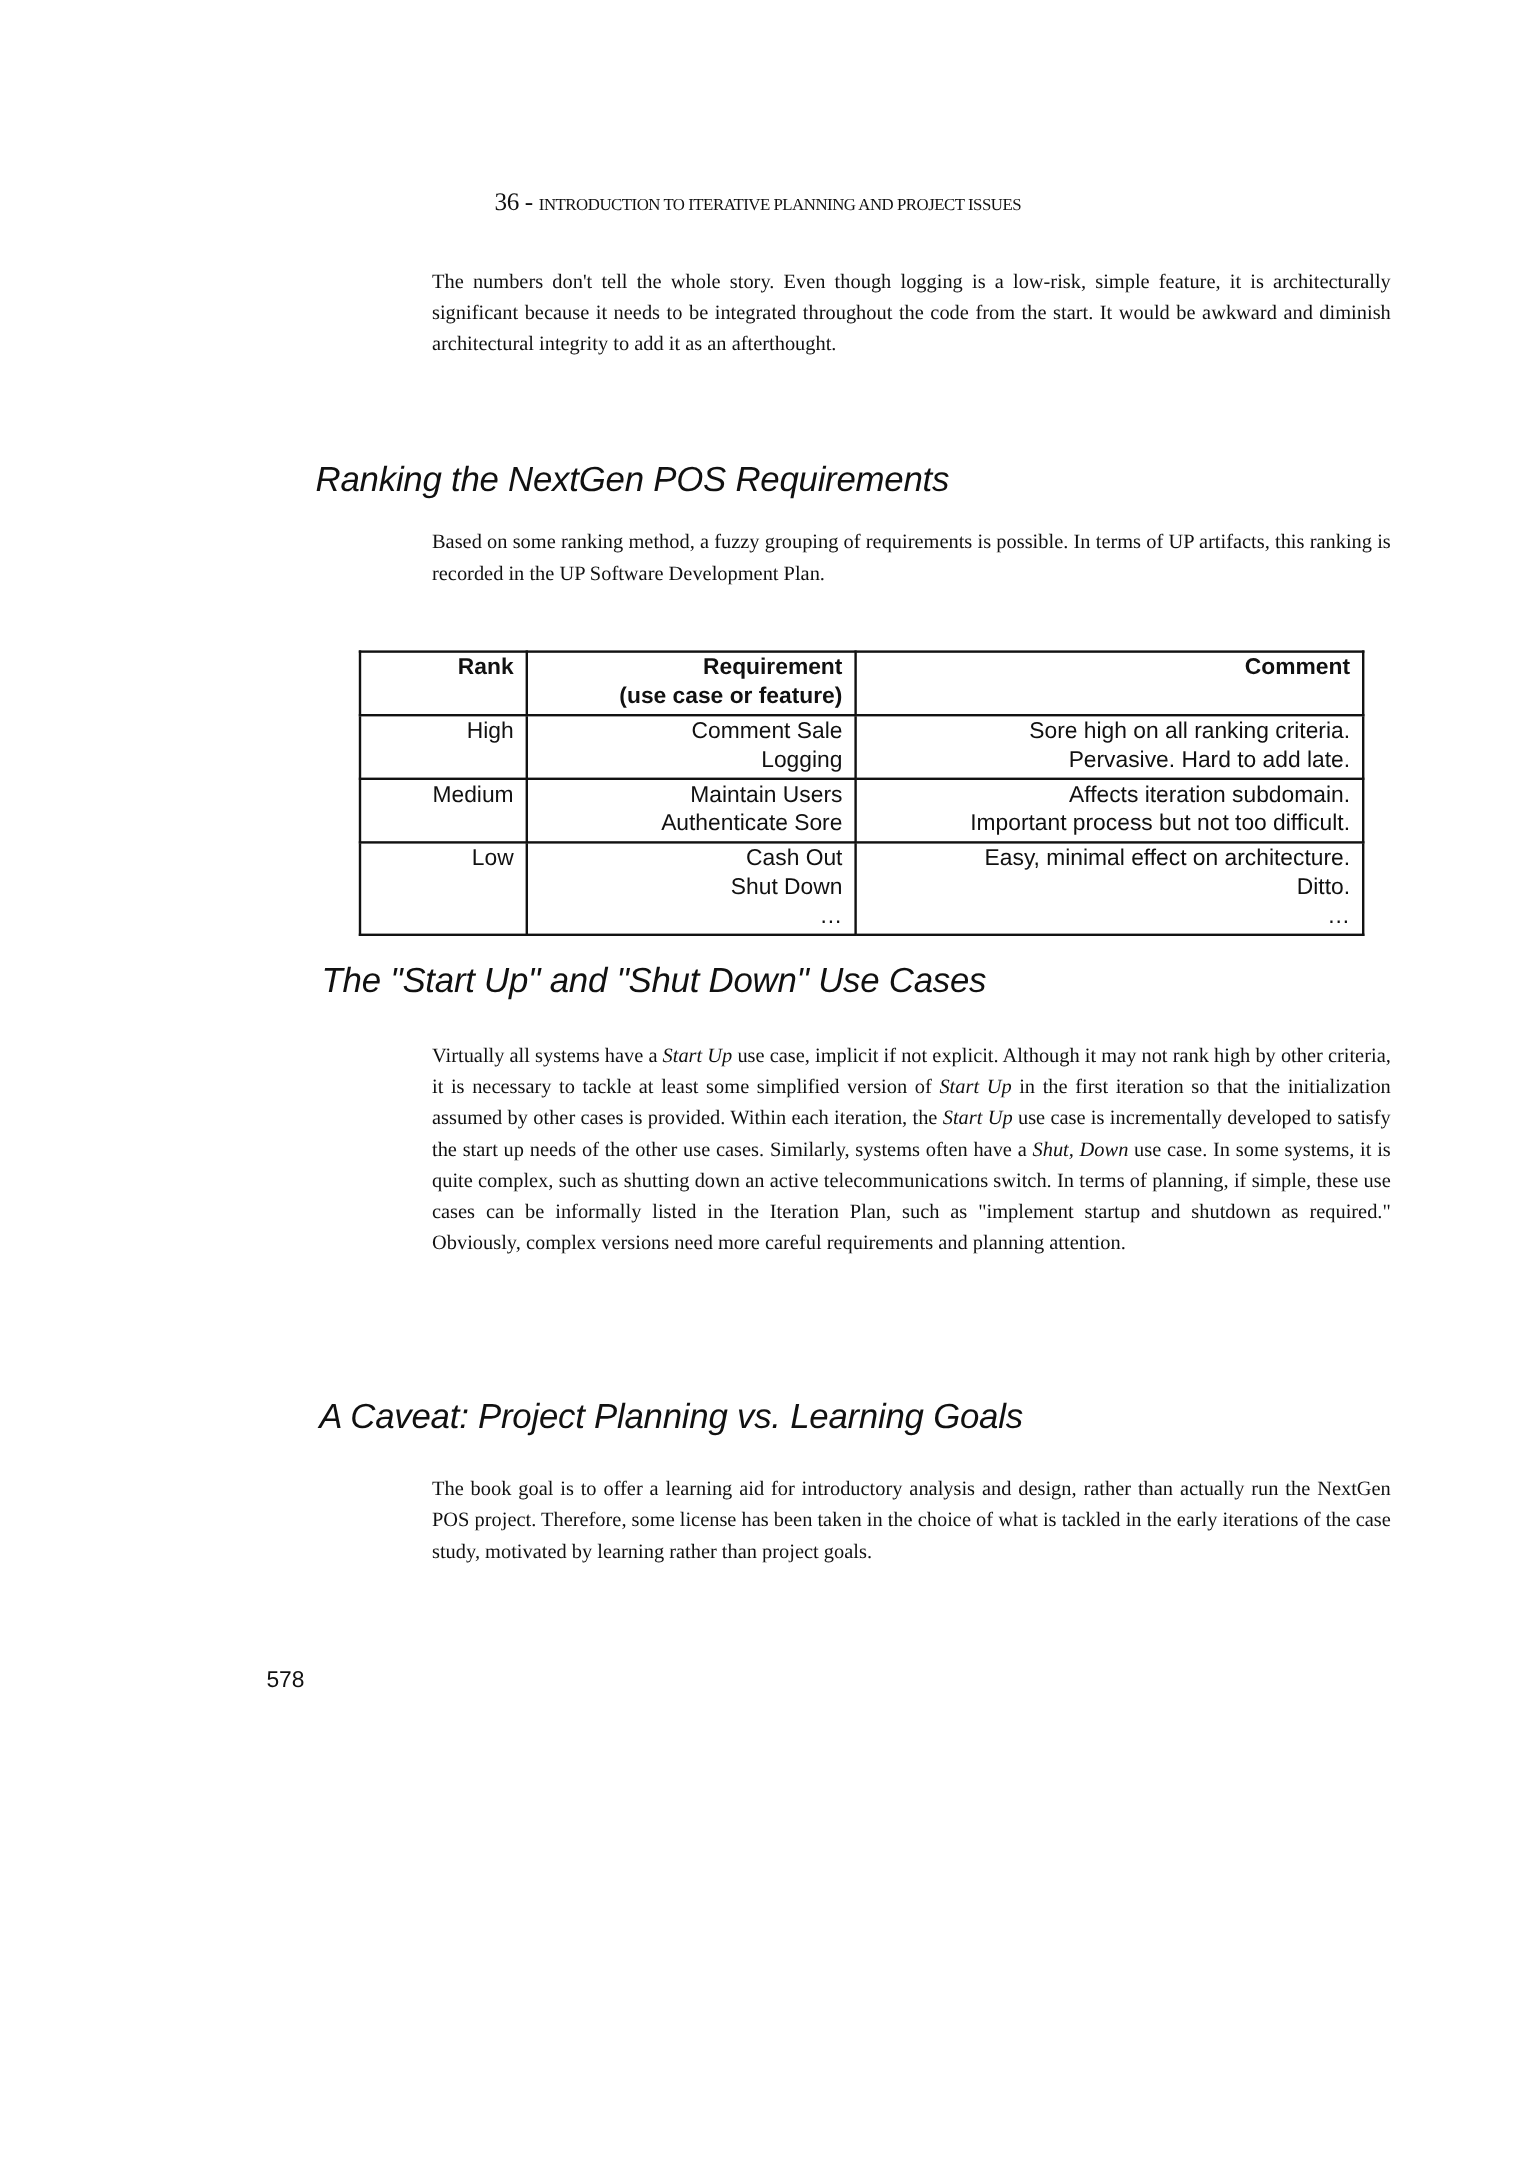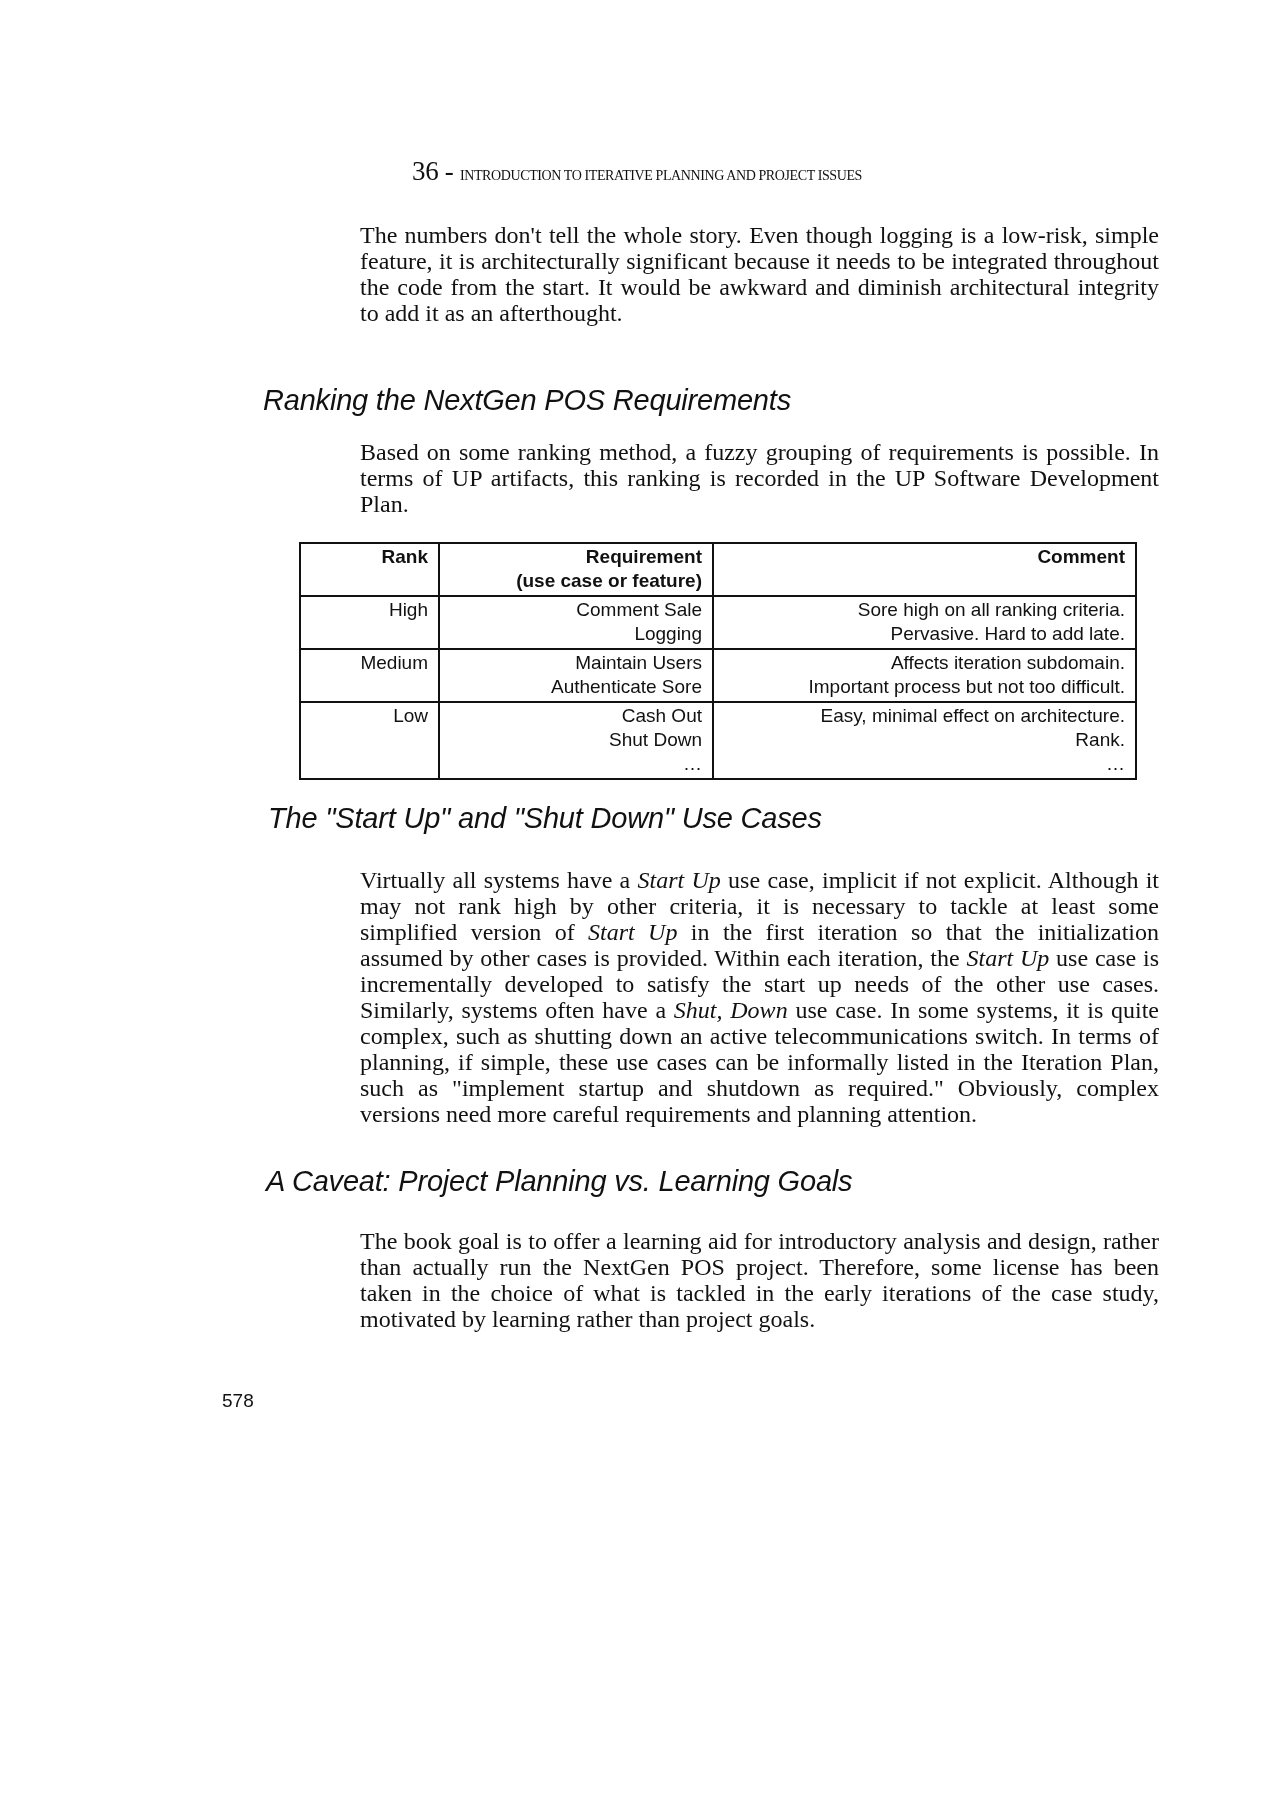--- a/index.html
+++ b/index.html
@@ -1,25 +1,25 @@
 <!DOCTYPE html>
 <html><head>
   <meta charset="utf-8">
   <style>
     html, body { margin: 0; padding: 0; background: #ffffff; }
     body { width: 1273px; height: 1800px; position: relative; overflow: hidden; color: #111; }
     .running-head {
       position: absolute; left: 412px; top: 156px;
       font-family: "Liberation Serif", serif; font-size: 20px; letter-spacing: -0.3px; color: #111;
     }
-    .running-head .num { font-size: 27px; }
+    .running-head .num { font-size: 21px; }
     .running-head .caps { font-size: 14px; letter-spacing: -0.4px; }
     .para {
       position: absolute; left: 360px; width: 799px;
-      font-family: "Liberation Serif", serif; font-size: 24px; line-height: 26px;
+      font-family: "Liberation Serif", serif; font-size: 17px; line-height: 26px;
       text-align: justify; color: #111;
     }
     .para i { font-style: italic; }
     .heading {
       position: absolute; font-family: "Liberation Sans", sans-serif; font-style: italic;
       font-size: 29px; color: #111; letter-spacing: -0.2px;
     }
     table.req {
       position: absolute; left: 299px; top: 542px; width: 838px;
       border-collapse: collapse; font-family: "Liberation Sans", sans-serif; font-size: 19px; color: #111;
@@ -90,21 +90,21 @@
     </tr>
     <tr>
       <td class="c0">Low</td>
       <td class="c1">
         <span class="line">Cash Out</span>
         <span class="line">Shut Down</span>
         <span class="line">…</span>
       </td>
       <td>
         <span class="line">Easy, minimal effect on architecture.</span>
-        <span class="line">Rank.</span>
+        <span class="line">Ditto.</span>
         <span class="line">…</span>
       </td>
     </tr>
   </tbody>
 </table>
 
 <h2 class="heading" style="left:268px; top:802px; margin:0; font-weight:normal;">The "Start Up" and "Shut Down" Use Cases</h2>
 
 <p class="para" id="startup-para" style="top:867px; margin:0;">
   <span>Virtually all systems have a </span><i>Start Up</i><span> use case, implicit if not explicit. Although it may not rank high by other criteria, it is necessary to tackle at least some simplified version of </span><i>Start Up</i><span> in the first iteration so that the initialization assumed by other cases is provided. Within each iteration, the </span><i>Start Up</i><span> use case is incrementally developed to satisfy the start up needs of the other use cases. Similarly, systems often have a </span><i>Shut, Down</i><span> use case. In some systems, it is quite complex, such as shutting down an active telecommunications switch. In terms of planning, if simple, these use cases can be informally listed in the Iteration Plan, such as "implement startup and shutdown as required." Obviously, complex versions need more careful requirements and planning attention.</span>

